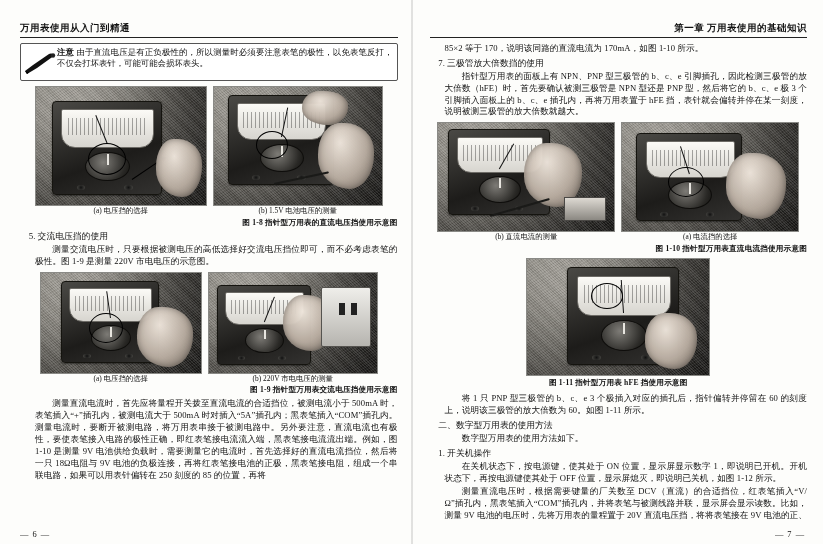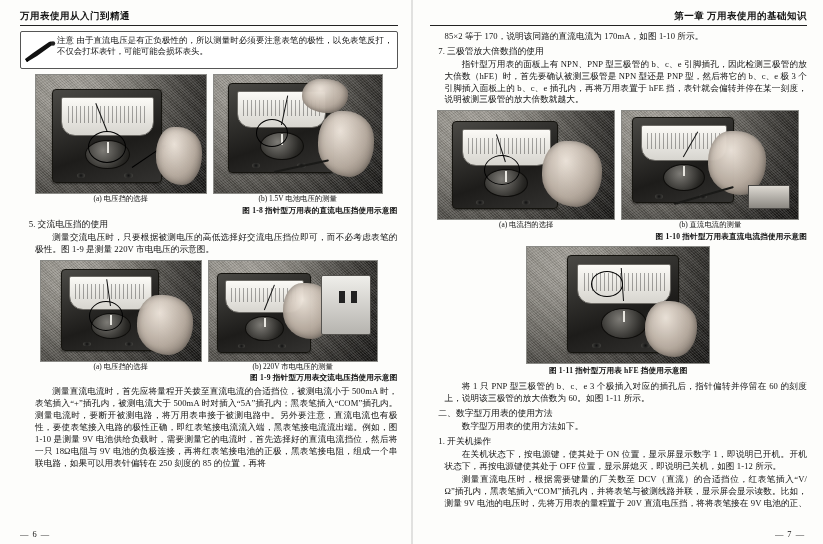--- a/index.html
+++ b/index.html
@@ -13,21 +13,21 @@
   .book{
     width:823px;height:544px;
     display:flex;
     position:relative;
     box-sizing:border-box;
   }
   .page{
     width:443px;height:544px;
     box-sizing:border-box;
     position:relative;
-    padding:10px 18px 8px 18px;
+    padding:22px 18px 8px 18px;
   }
   .page.left{padding-left:20px;padding-right:14px;}
   .page.right{padding-left:18px;padding-right:16px;}
   .gutter{
     position:absolute;left:411px;top:0;width:2px;height:544px;
     background:linear-gradient(to right,rgba(0,0,0,0.06),rgba(0,0,0,0.16),rgba(0,0,0,0.06));
   }
   .hdr{
     font-size:9.5px;
     font-weight:bold;
@@ -60,21 +60,21 @@
     border-radius:2px;
     padding:3px 4px 3px 2px;
     margin:2px 0 5px 0;
     background:#fff;
   }
   .note .pen{
     width:34px;min-width:34px;height:30px;position:relative;
   }
   .note .pen svg{position:absolute;left:0;top:2px;}
   .note .txt{font-size:8.4px;line-height:1.35;text-align:justify;}
-  .note .lbl{font-weight:normal;}
+  .note .lbl{font-weight:bold;}
 
   .figrow{
     display:flex;
     gap:6px;
     margin:4px 0 2px 0;
     justify-content:center;
   }
   .fig{
     position:relative;
     background:#d8d6d2;
@@ -289,48 +289,48 @@
 
     <p class="para">85×2 等于 170，说明该同路的直流电流为 170mA，如图 1-10 所示。</p>
 
     <div class="sec">7. 三极管放大倍数挡的使用</div>
     <p class="para ind">指针型万用表的面板上有 NPN、PNP 型三极管的 b、c、e 引脚插孔，因此检测三极管的放大倍数（hFE）时，首先要确认被测三极管是 NPN 型还是 PNP 型，然后将它的 b、c、e 极 3 个引脚插入面板上的 b、c、e 插孔内，再将万用表置于 hFE 挡，表针就会偏转并停在某一刻度，说明被测三极管的放大倍数就越大。</p>
 
     <div class="figrow">
       <div class="figwrap">
         <div class="fig" style="width:176px;height:108px;">
           <div class="ph"></div>
-          <div class="meter" style="left:14px;top:10px;width:104px;height:86px;">
-            <div class="scale"></div>
-            <div class="needle" style="transform:rotate(-18deg)"></div>
-            <div class="knob"></div>
-            <div class="jack" style="left:22%"></div>
-            <div class="jack" style="left:66%"></div>
-          </div>
-          <div class="hand" style="left:104px;top:30px;width:60px;height:66px;"></div>
-          <div class="circle-mark" style="left:46px;top:44px;width:34px;height:28px;"></div>
-        </div>
-        <div class="figcap">(a) 电流挡的选择</div>
-      </div>
-      <div class="figwrap">
-        <div class="fig" style="width:176px;height:108px;">
-          <div class="ph"></div>
           <div class="meter" style="left:10px;top:6px;width:100px;height:84px;">
             <div class="scale"></div>
             <div class="needle" style="transform:rotate(30deg)"></div>
             <div class="knob"></div>
             <div class="jack" style="left:22%"></div>
             <div class="jack" style="left:66%"></div>
           </div>
           <div class="hand" style="left:86px;top:20px;width:58px;height:64px;"></div>
           <div class="probe" style="left:52px;top:92px;width:62px;height:2px;transform:rotate(-16deg);"></div>
           <div style="position:absolute;right:8px;bottom:10px;width:40px;height:22px;background:linear-gradient(#ddd9d2,#8b8882);border:1px solid #4a4845;"></div>
         </div>
         <div class="figcap">(b) 直流电流的测量</div>
       </div>
+      <div class="figwrap">
+        <div class="fig" style="width:176px;height:108px;">
+          <div class="ph"></div>
+          <div class="meter" style="left:14px;top:10px;width:104px;height:86px;">
+            <div class="scale"></div>
+            <div class="needle" style="transform:rotate(-18deg)"></div>
+            <div class="knob"></div>
+            <div class="jack" style="left:22%"></div>
+            <div class="jack" style="left:66%"></div>
+          </div>
+          <div class="hand" style="left:104px;top:30px;width:60px;height:66px;"></div>
+          <div class="circle-mark" style="left:46px;top:44px;width:34px;height:28px;"></div>
+        </div>
+        <div class="figcap">(a) 电流挡的选择</div>
+      </div>
     </div>
     <div class="figtitle">图 1-10  指针型万用表直流电流挡使用示意图</div>
 
     <div class="figrow">
       <div class="figwrap">
         <div class="fig" style="width:182px;height:116px;">
           <div class="ph"></div>
           <div class="meter" style="left:40px;top:8px;width:110px;height:96px;">
             <div class="scale"></div>
             <div class="needle" style="transform:rotate(-4deg)"></div>

